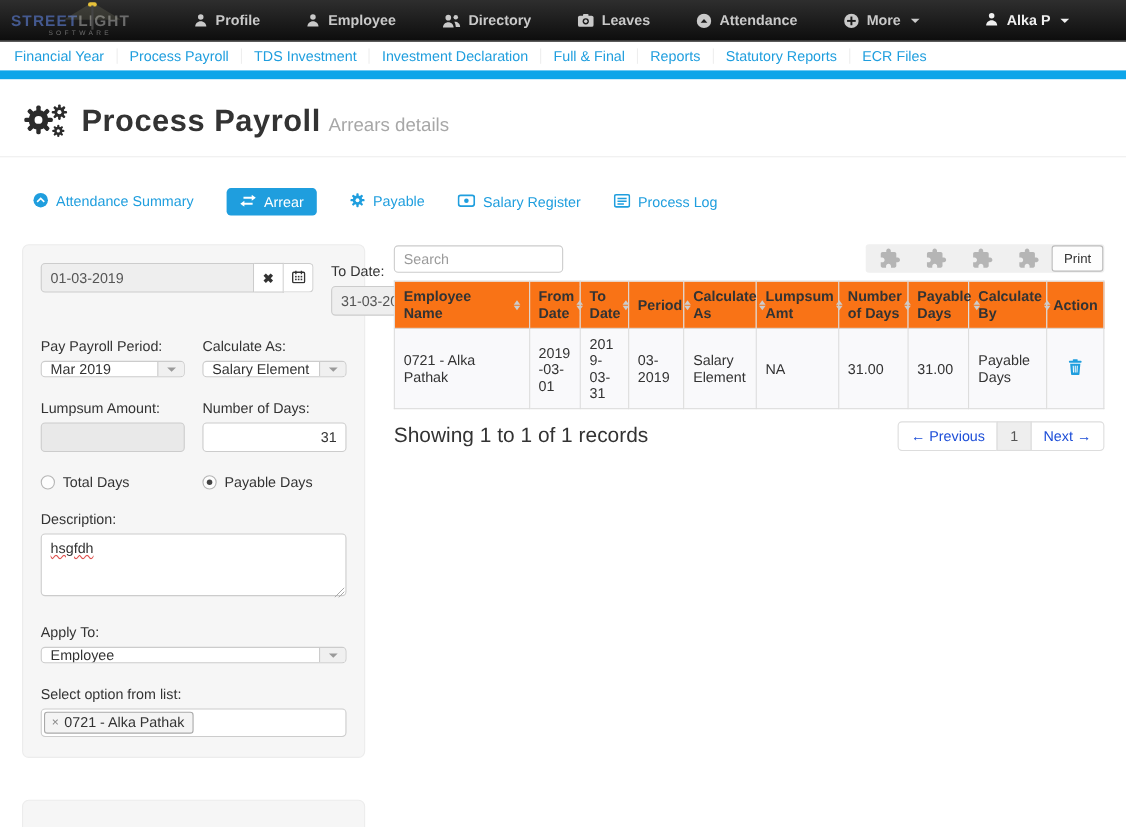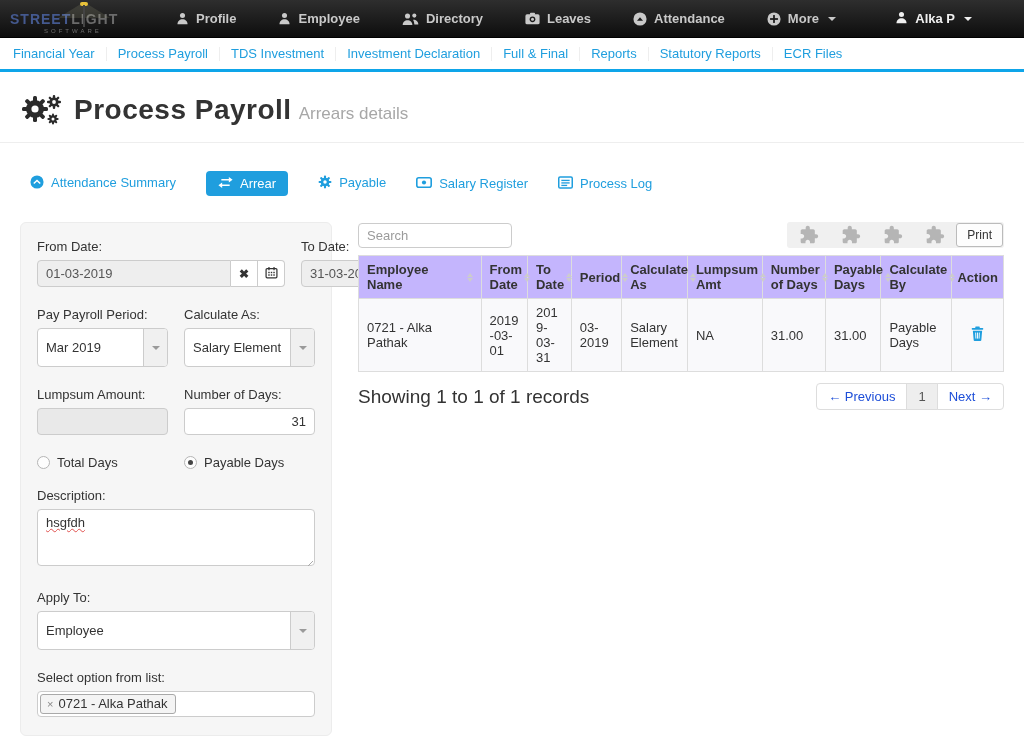--- a/index.html
+++ b/index.html
@@ -22,21 +22,21 @@
   .pole { position:absolute; left:83px; top:5px; width:2px; height:22px; background:#444; }
   .logo-line1 { font-size:14px; font-weight:bold; letter-spacing:1px; line-height:14px; margin-top:8px; }
   .logo-part1 { color:#44598f; } .logo-part2 { color:#6b6b6b; }
   .logo-line2 { font-size:6px; letter-spacing:3px; color:#6e6e6e; margin-top:2px; padding-left:34px; }
   .nav-items { display:flex; align-items:center; gap:42px; margin-left:26px; }
   .nav-item { display:flex; align-items:center; gap:7px; color:#c9c9c9; font-size:13px; font-weight:bold; cursor:pointer; }
   .nav-item svg { display:block; }
   .caret-down { width:0; height:0; border-left:4px solid transparent; border-right:4px solid transparent; border-top:4px solid #c9c9c9; margin-left:2px; }
   .nav-user { margin-left:auto; margin-right:52px; display:flex; align-items:center; gap:7px; color:#efefef; font-size:13px; font-weight:bold; cursor:pointer; }
   
-  .subnav { height:34px; display:flex; align-items:center; background:#fff; border-bottom:3px solid #0ea5e9; padding-left:2px; }
+  .subnav { height:34px; display:flex; align-items:center; background:#fff; border-bottom:8px solid #0ea5e9; padding-left:2px; }
   .subnav a { font-size:13px; color:#1f9ede; text-decoration:none; padding:0 11px; border-right:1px solid #eee; line-height:14px; cursor:pointer; }
   .subnav a:last-child { border-right:none; }
   
   .page-header { display:flex; align-items:baseline; padding:22px 0 16px 22px; border-bottom:1px solid #eee; }
   .gears { position:relative; width:40px; height:32px; align-self:center; }
   .page-title { font-size:28px; font-weight:bold; color:#333; letter-spacing:0.5px; }
   .page-subtitle { font-size:17px; color:#a7a7a7; margin-left:7px; }
   
   .tabs { display:flex; align-items:center; gap:30px; margin:26px 0 0 30px; height:29px; }
   .tab { display:flex; align-items:flex-start; gap:7px; color:#1f9ede; font-size:13px; cursor:pointer; }
@@ -45,21 +45,21 @@
   .main { display:flex; margin-top:24px; }
   .left-col { width:312px; margin-left:20px; flex-shrink:0; }
   .panel { background:#f6f6f6; border:1px solid #ececec; border-radius:6px; }
   .form-panel { padding:16px; }
   .row2 { display:grid; grid-template-columns:1fr 1fr; column-gap:16px; margin-bottom:20px; }
   label { display:block; font-size:13px; color:#333; margin-bottom:6px; }
   .igroup { display:flex; height:27px; }
   .igroup input { flex:1; min-width:0; border:1px solid #ccc; border-radius:4px 0 0 4px; background:#eee; font-size:13px; padding:0 8px; color:#555; font-family:"Liberation Sans",sans-serif; }
   .addon { width:27px; display:flex; align-items:center; justify-content:center; border:1px solid #ccc; border-left:none; background:#fff; cursor:pointer; font-size:12px; font-weight:bold; color:#333; }
   .addon:last-child { border-radius:0 4px 4px 0; }
-  .fselect { display:flex; height:39px; border:1px solid #ccc; border-radius:4px; background:#fff; cursor:pointer; overflow:hidden; }
+  .fselect { display:flex; height:15px; border:1px solid #ccc; border-radius:4px; background:#fff; cursor:pointer; overflow:hidden; }
   .fselect .val { flex:1; font-size:13px; color:#333; display:flex; align-items:center; padding:0 8px; }
   .fselect .sel-addon { width:24px; background:#f0f0f0; border-left:1px solid #ccc; display:flex; align-items:center; justify-content:center; }
   .sel-caret { width:0; height:0; border-left:4px solid transparent; border-right:4px solid transparent; border-top:4px solid #9a9a9a; }
   input.plain { width:100%; height:27px; border:1px solid #ccc; border-radius:4px; font-size:13px; padding:0 8px; color:#333; background:#fff; font-family:"Liberation Sans",sans-serif; }
   input.plain:disabled, input.plain.disabled { background:#e9e9e9; }
   input.num { text-align:right; }
   .radios { display:grid; grid-template-columns:1fr 1fr; column-gap:16px; margin:4px 0 18px 0; }
   .radio { display:flex; align-items:center; gap:7px; font-size:13px; color:#333; cursor:pointer; }
   .rdot { width:13px; height:13px; border:1px solid #b5b5b5; border-radius:50%; background:#fdfdfd; position:relative; flex-shrink:0; }
   .radio.checked .rdot::after { content:""; position:absolute; left:3px; top:3px; width:5px; height:5px; border-radius:50%; background:#444; }
@@ -75,21 +75,21 @@
   
   .right-col { flex:1; margin:0 20px 0 26px; }
   .grid-topbar { display:flex; align-items:center; justify-content:space-between; margin-bottom:7px; }
   .search { width:154px; height:25px; border:1px solid #ccc; border-radius:4px; font-size:13px; padding:0 8px; color:#333; font-family:"Liberation Sans",sans-serif; }
   .search::placeholder { color:#9b9b9b; }
   .toolbar { display:flex; align-items:center; background:#f0f0f0; border-radius:3px; padding:1px; }
   .tool-icon { width:42px; height:24px; display:flex; align-items:center; justify-content:center; cursor:pointer; }
   .btn-print { background:#fdfdfd; border:1px solid #bbb; border-radius:3px; font-size:12px; color:#333; padding:4px 10px; cursor:pointer; }
   table { width:100%; border-collapse:collapse; table-layout:fixed; }
   th, td { border:1px solid #ddd; font-size:13px; padding:6px 8px; text-align:left; vertical-align:middle; word-wrap:break-word; }
-  th { font-weight:bold; color:#333; background:#c4b5fd; cursor:pointer; }
+  th { font-weight:bold; color:#333; background:#f97316; cursor:pointer; }
   .th-inner { display:flex; align-items:center; justify-content:space-between; gap:2px; }
   .sort { display:flex; flex-direction:column; gap:1px; flex-shrink:0; }
   .sort i { width:0; height:0; border-left:3.5px solid transparent; border-right:3.5px solid transparent; display:block; }
   .sort .up { border-bottom:4px solid #ccc; }
   .sort .dn { border-top:4px solid #ccc; }
   tbody td { background:#f9f9fb; color:#333; }
   td.center { text-align:center; }
   .trash-btn { background:none; border:none; cursor:pointer; }
   .grid-footer { display:flex; align-items:center; justify-content:space-between; margin-top:11px; }
   .summary { font-size:19px; color:#333; }
@@ -276,21 +276,20 @@
   </div>
 </div>
 
 <div class="main">
 
   <div class="left-col">
     <div class="panel form-panel">
 
       <div class="row2">
         <div>
-          <label>From Date:</label>
           <div class="igroup">
             <input readonly="" value="01-03-2019" style="">
             <span class="addon">
                 <span>✖</span>
               </span>
             <span class="addon">
                 <span><svg width="13" height="13" viewBox="0 0 18 18">
                     <rect x="1.5" y="3.5" width="15" height="13" rx="1.5" fill="none" stroke="#333" stroke-width="1.7"></rect>
                     <line x1="5.5" y1="1.5" x2="5.5" y2="6" stroke="#333" stroke-width="1.7"></line>
                     <line x1="12.5" y1="1.5" x2="12.5" y2="6" stroke="#333" stroke-width="1.7"></line>

